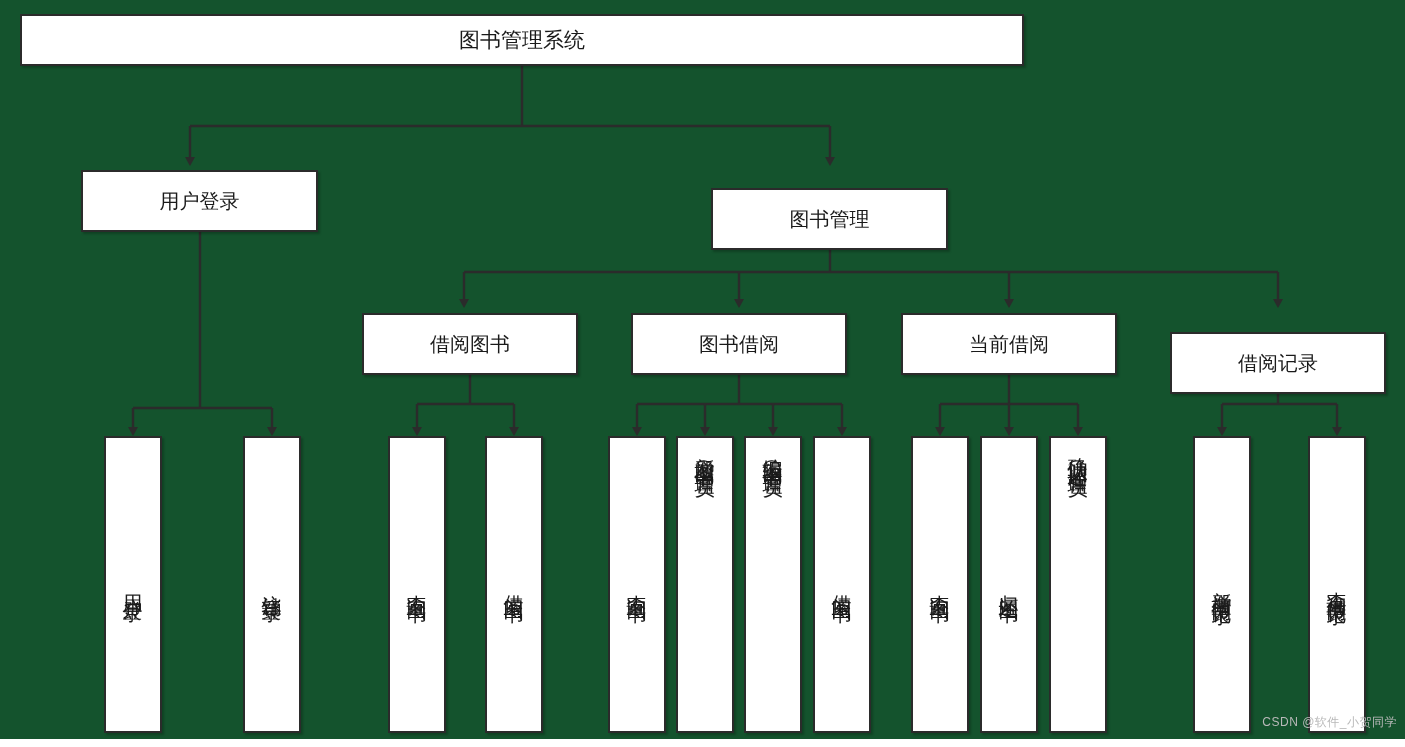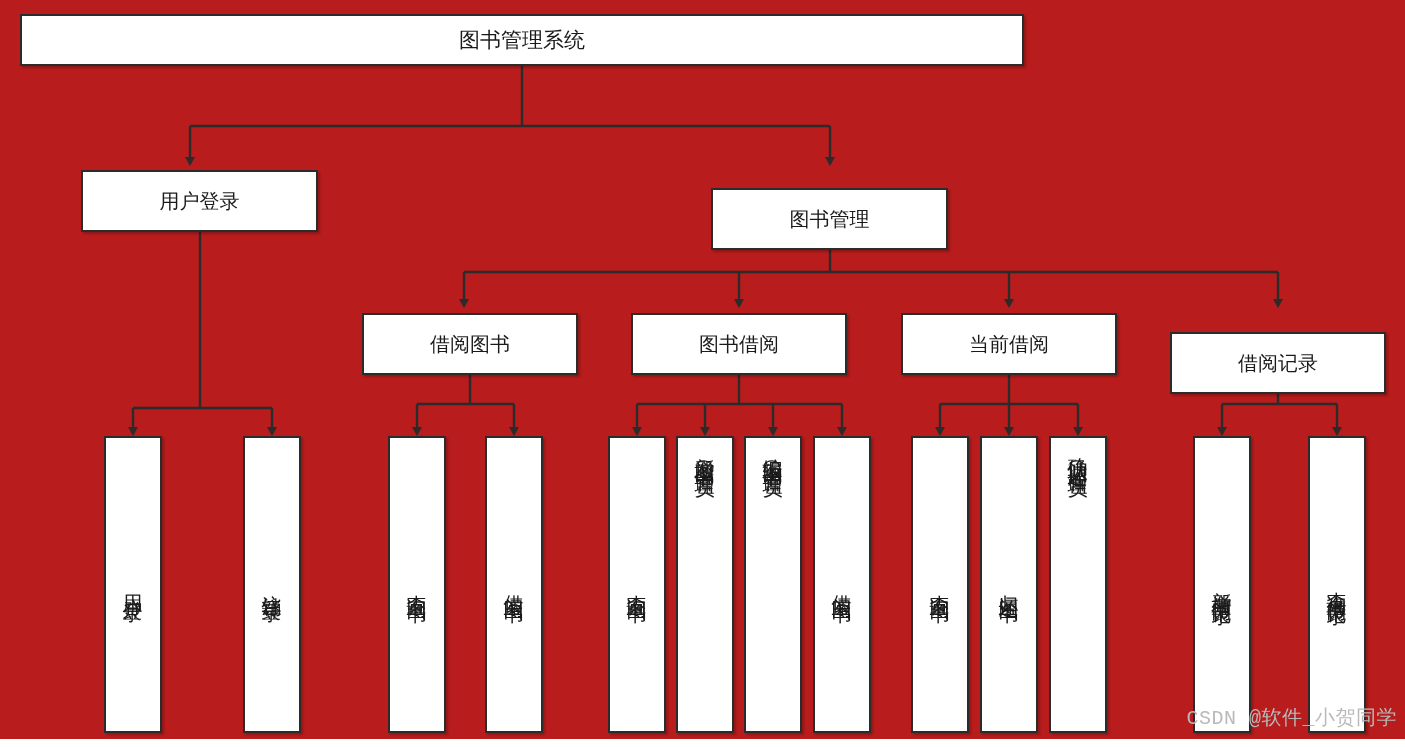--- a/index.html
+++ b/index.html
@@ -8,21 +8,21 @@
     padding: 0;
     background: #ffffff;
   }
   body {
     font-family: "Liberation Sans", "DejaVu Sans", sans-serif;
   }
   #canvas {
     position: relative;
     width: 1405px;
     height: 739px;
-    background: #b91c1c;
+    background: #14532d;
     overflow: hidden;
   }
   svg.wires {
     position: absolute;
     left: 0;
     top: 0;
     width: 1405px;
     height: 747px;
     pointer-events: none;
   }
@@ -60,25 +60,24 @@
     line-height: 1;
   }
   .n-leaf.centered {
     align-items: center;
     padding-top: 0;
   }
   .watermark {
     position: absolute;
     right: 8px;
     bottom: 8px;
-    font-size: 20px;
+    font-size: 12px;
     color: #b9b9b9;
     letter-spacing: 0.5px;
     white-space: nowrap;
-    font-family: Liberation Mono, monospace;
   }
 </style>
 </head>
 <body>
 
 <div id="canvas">
 
   <svg class="wires" viewBox="0 0 1405 747" xmlns="http://www.w3.org/2000/svg">
     <defs>
       <marker id="arrow" markerWidth="9" markerHeight="10" refX="1" refY="5" orient="auto" markerUnits="userSpaceOnUse">

